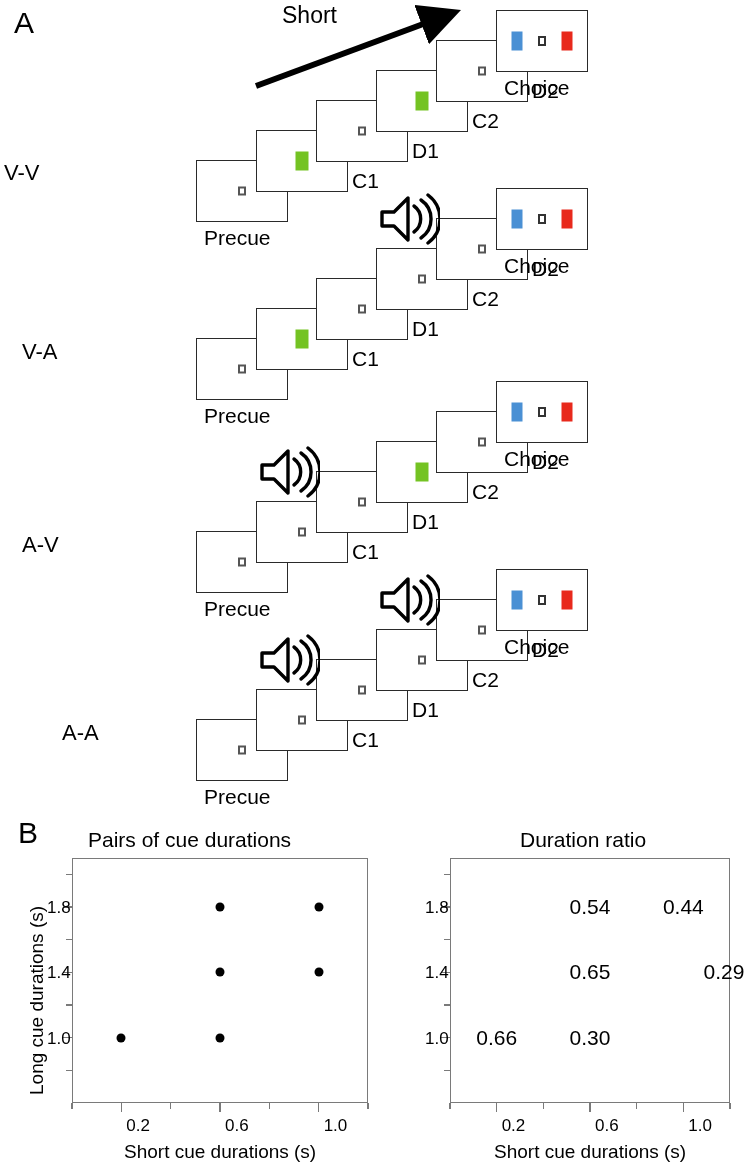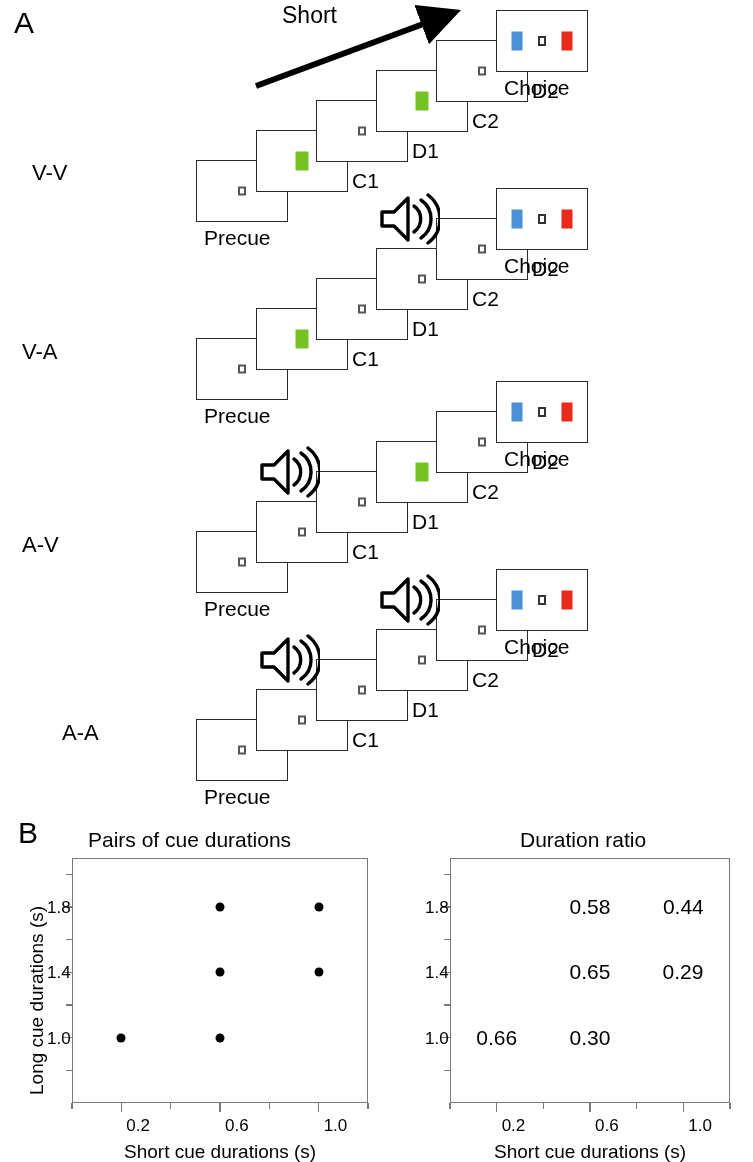--- a/index.html
+++ b/index.html
@@ -94,21 +94,21 @@
   <svg width="753" height="1162" style="position:absolute;left:0;top:0;pointer-events:none;">
     <defs>
       <marker id="ah" markerWidth="7" markerHeight="7" refX="2.2" refY="3.5" orient="auto">
         <path d="M0,0 L7,3.5 L0,7 Z" fill="#000"></path>
       </marker>
     </defs>
     <line x1="256" y1="86" x2="434" y2="20" stroke="#000" stroke-width="6" marker-end="url(#ah)"></line>
   </svg>
 
   <div id="panelA-rows">
-      <div class="txt row-label" style="left:32px;top:162px;">V-V</div>
+      <div class="txt row-label" style="left:4px;top:162px;">V-V</div>
       <div class="card" style="left:196px;top:160px;width:92px;height:62px;z-index:10;">
         <span class="fix"></span>
       </div>
       <div class="txt stage-label" style="left:204px;top:227px;z-index:50;">Precue</div>
       <div class="card" style="left:256px;top:130px;width:92px;height:62px;z-index:11;">
         <span class="cue-green"></span>
       </div>
       <div class="txt stage-label" style="left:352px;top:170px;z-index:50;">C1</div>
       <div class="card" style="left:316px;top:100px;width:92px;height:62px;z-index:12;">
         <span class="fix"></span>
@@ -290,18 +290,18 @@
       <div class="tick tick-y major" style="left:441px;top:1036.8666666666668px;"></div>
       <div class="axis-num" style="left:404px;top:1028.6666666666667px;">1.0</div>
       <div class="tick tick-y major" style="left:441px;top:971.5333333333334px;"></div>
       <div class="axis-num" style="left:404px;top:963.3333333333334px;">1.4</div>
       <div class="tick tick-y major" style="left:441px;top:906.2px;"></div>
       <div class="axis-num" style="left:404px;top:898px;">1.8</div>
       <div class="axis-title" style="left:494px;top:1141px;">Short cue durations (s)</div>
       <div class="ratio" style="left:496.6666666666667px;top:1037.6666666666667px;">0.66</div>
       <div class="ratio" style="left:590px;top:1037.6666666666667px;">0.30</div>
       <div class="ratio" style="left:590px;top:972.3333333333334px;">0.65</div>
-      <div class="ratio" style="left:590px;top:907px;">0.58</div>
-      <div class="ratio" style="left:683px;top:972.3333333333334px;">0.29</div>
+      <div class="ratio" style="left:590px;top:907px;">0.54</div>
+      <div class="ratio" style="left:724px;top:972.3333333333334px;">0.29</div>
       <div class="ratio" style="left:683.3333333333334px;top:907px;">0.44</div>
     </div>
 
 </div>
 
 </body></html>

